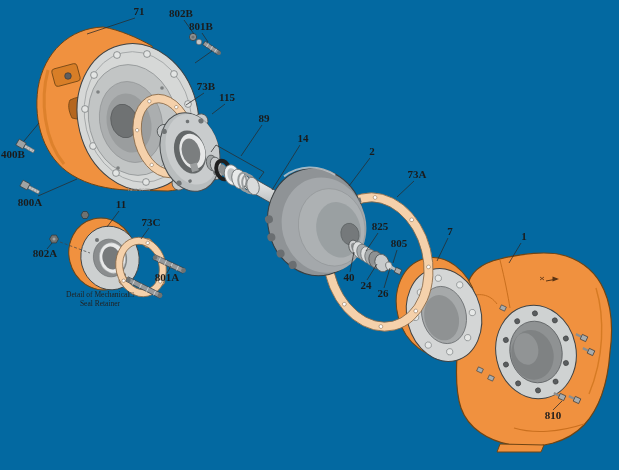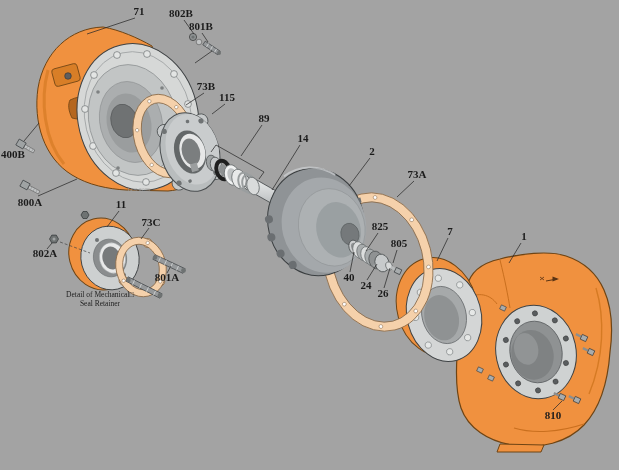--- a/index.html
+++ b/index.html
@@ -1,16 +1,16 @@
 <!DOCTYPE html>
 <html><head>
 <meta charset="utf-8">
 <style>
   html,body{margin:0;padding:0;background:#ffffff;}
-  .canvas{position:relative;width:619px;height:470px;background:#a3a3a3;overflow:hidden;}
+  .canvas{position:relative;width:619px;height:470px;background:#0369a1;overflow:hidden;}
   svg{position:absolute;left:0;top:0;}
   text{font-family:"Liberation Serif",serif;font-weight:bold;font-size:11px;fill:#1b1b1b;}
   text.caption{font-size:7.5px;font-weight:normal;fill:#222;}
   text.fignote{font-size:4.6px;font-weight:normal;fill:#9a9a9a;letter-spacing:.2px;}
   .leader{stroke:#2b2b2b;stroke-width:.75;fill:none;}
   .leader-dashed{stroke:#444;stroke-width:.7;fill:none;stroke-dasharray:3 2;}
 </style>
 </head>
 <body>
 

